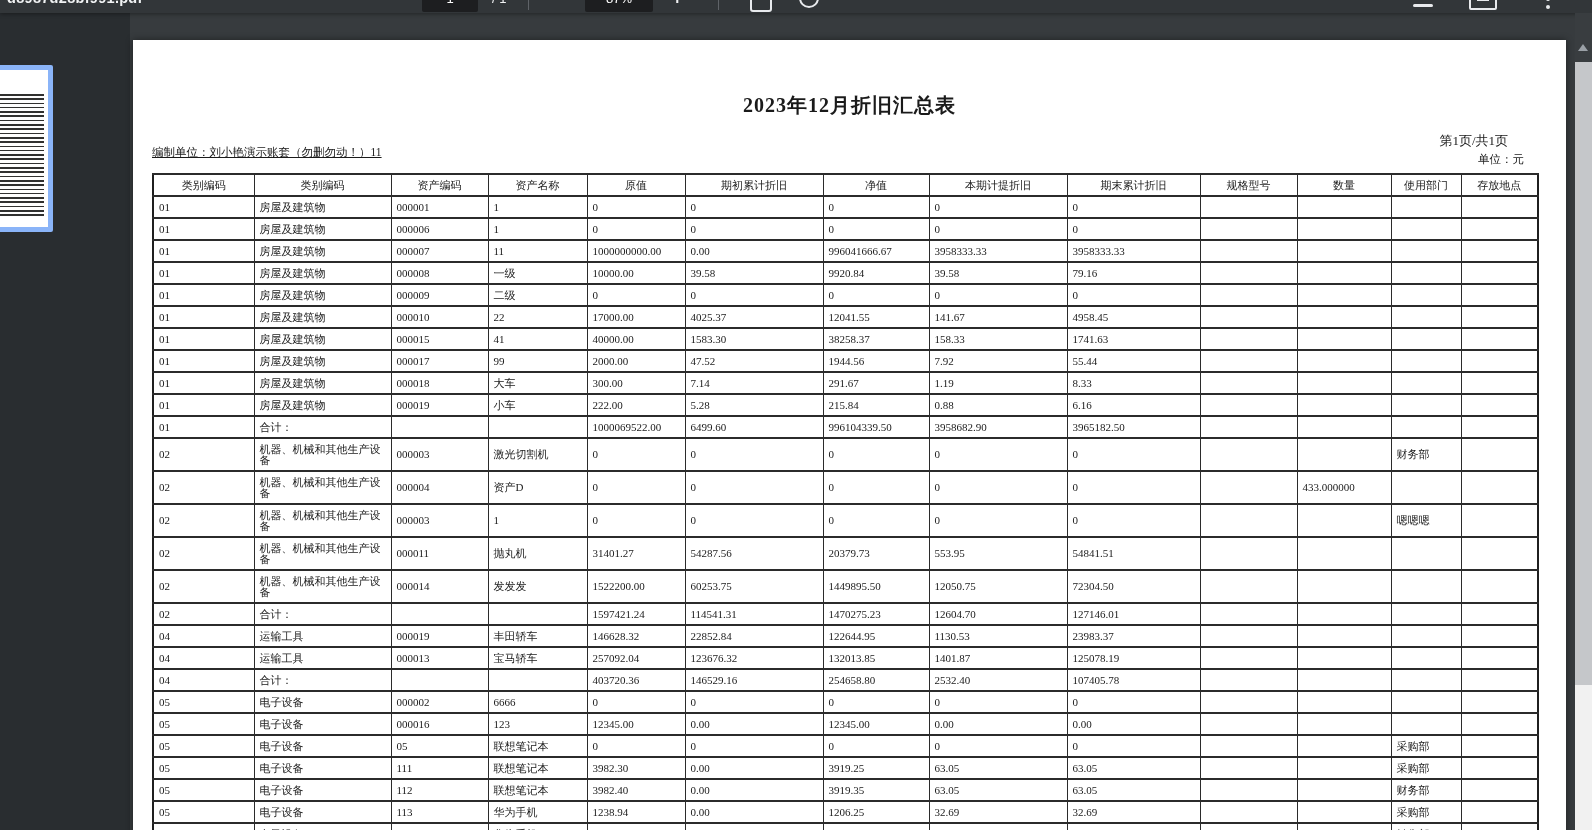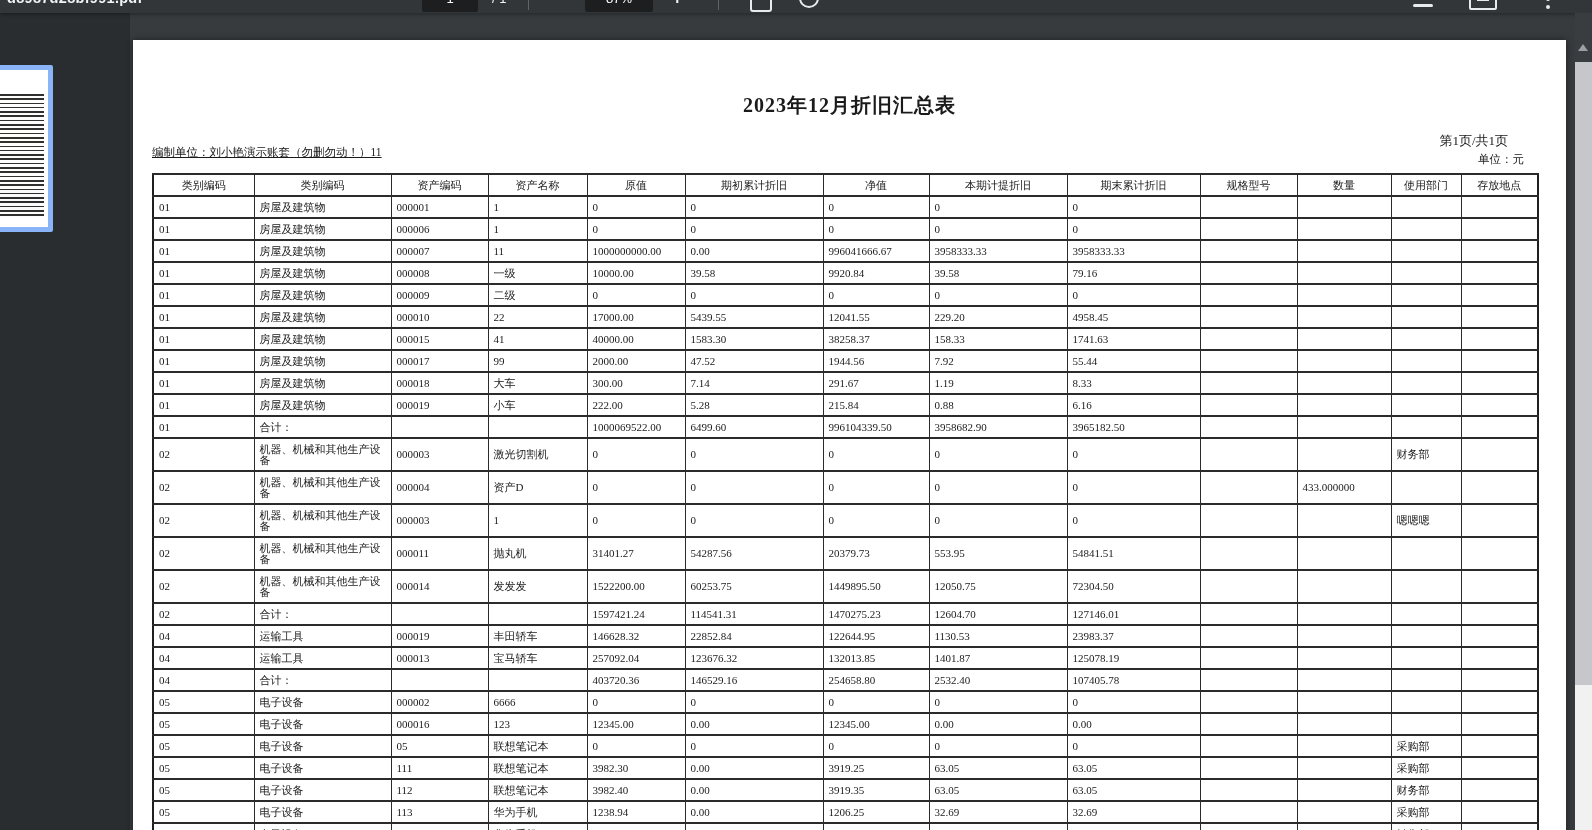--- a/index.html
+++ b/index.html
@@ -213,23 +213,23 @@
             <td></td>
             <td></td>
             <td></td>
           </tr>
           <tr>
             <td>01</td>
             <td>房屋及建筑物</td>
             <td>000010</td>
             <td>22</td>
             <td>17000.00</td>
-            <td>5439.55</td>
+            <td>4025.37</td>
             <td>12041.55</td>
-            <td>229.20</td>
+            <td>141.67</td>
             <td>4958.45</td>
             <td></td>
             <td></td>
             <td></td>
             <td></td>
           </tr>
           <tr>
             <td>01</td>
             <td>房屋及建筑物</td>
             <td>000015</td>

